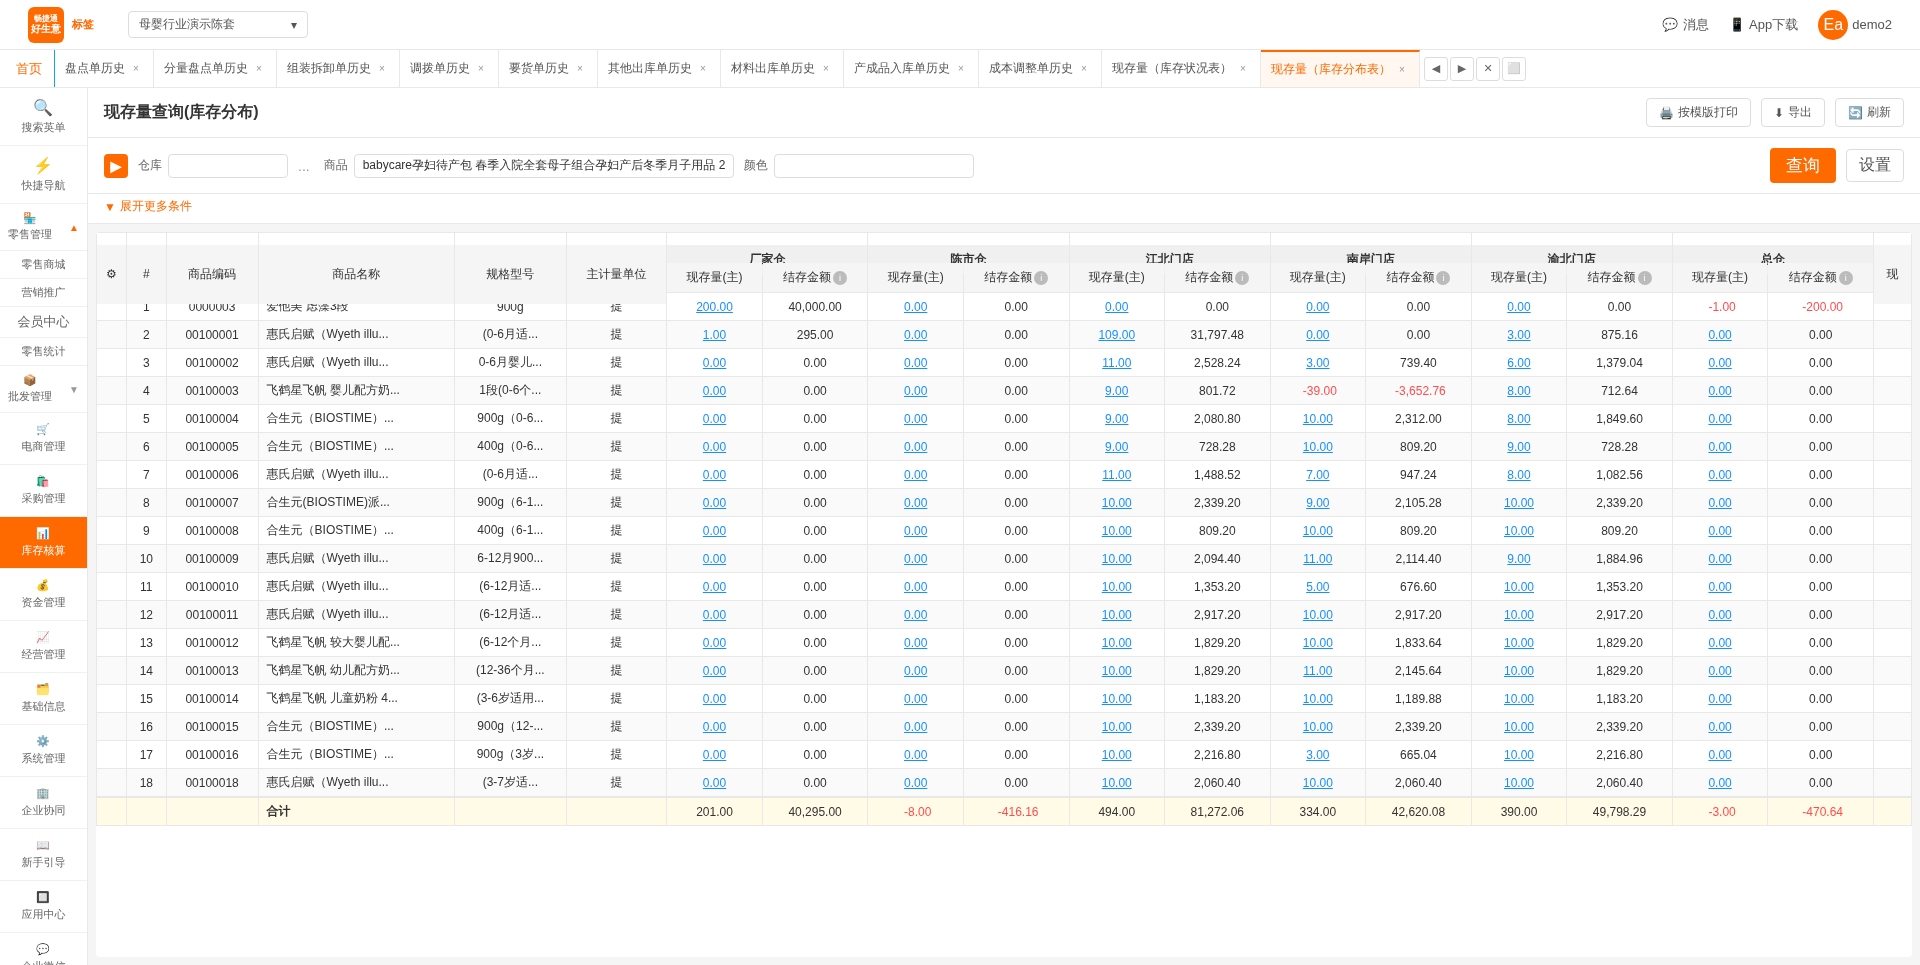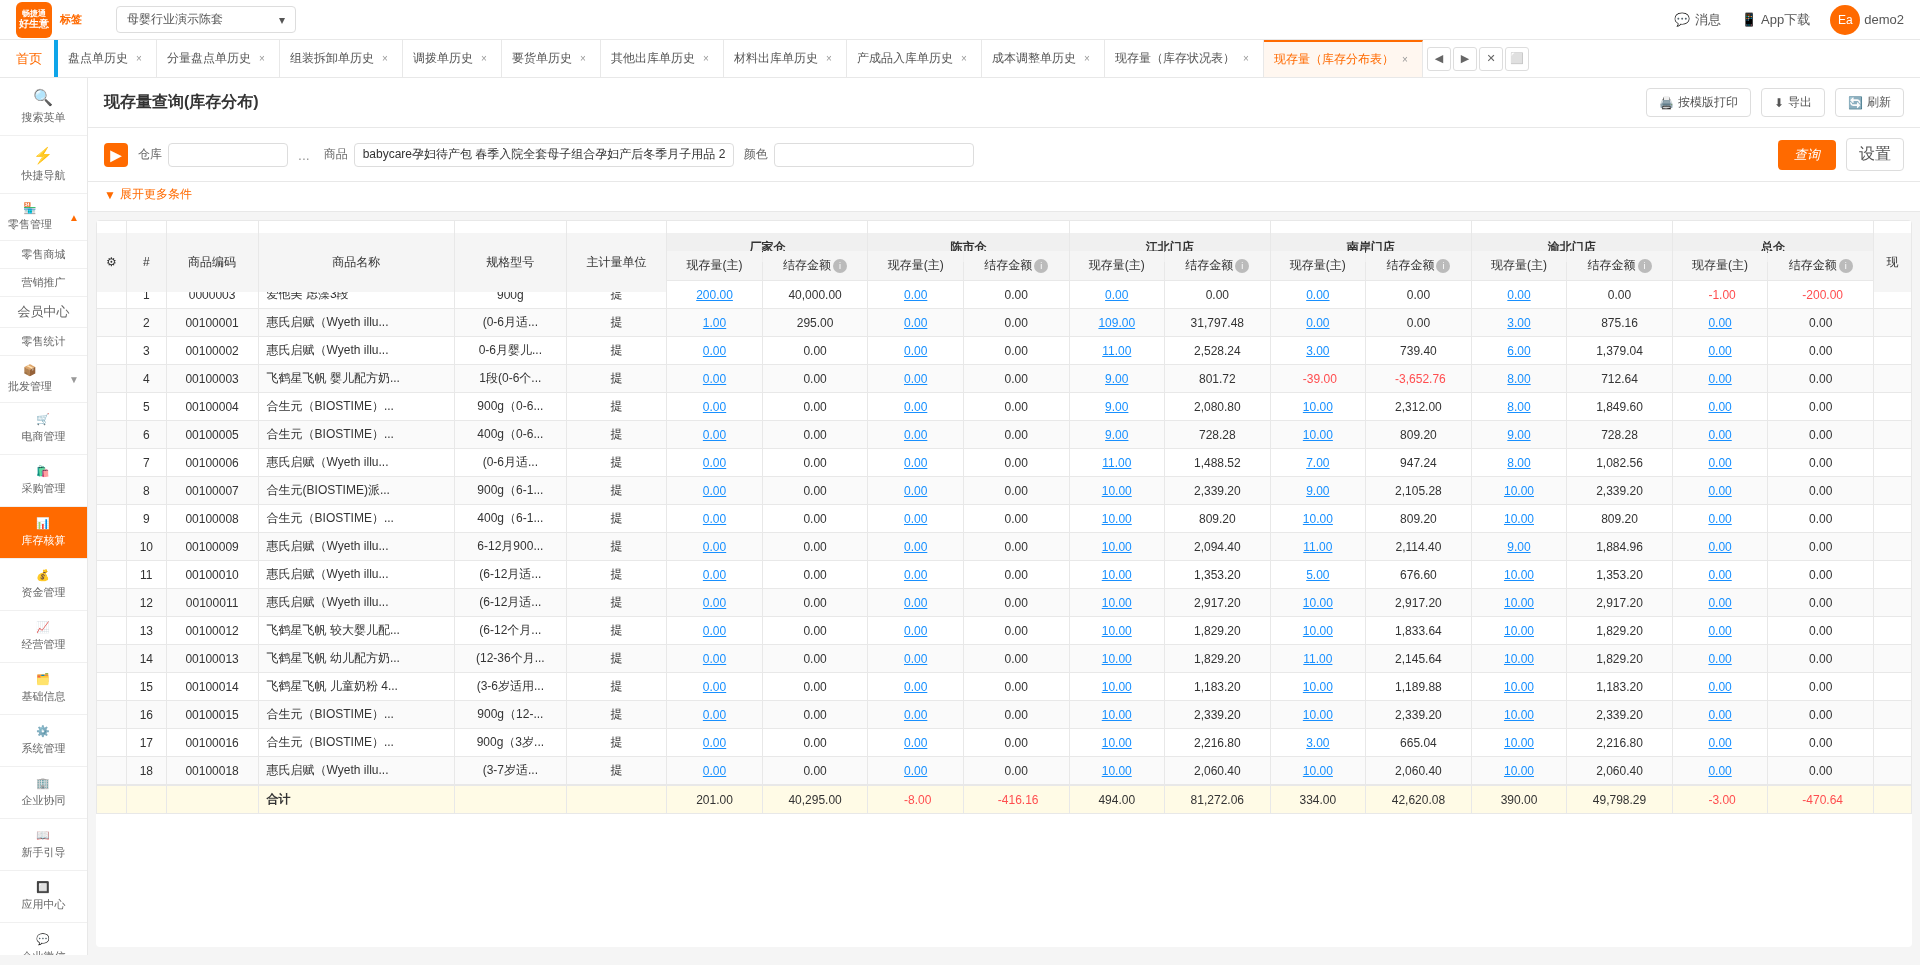--- a/index.html
+++ b/index.html
@@ -1,25 +1,25 @@
 <!DOCTYPE html>
 <html><head>
   <meta charset="utf-8">
   <style>
     * { margin: 0; padding: 0; box-sizing: border-box; }
     body { font-family: 'Microsoft YaHei', Arial, sans-serif; font-size: 12px; background: #f5f5f5; color: #333; overflow: hidden; width: 1920px; height: 965px; }
 
     
     .top-bar {
-      height: 40px;
+      height: 50px;
       background: #fff;
       display: flex;
       align-items: center;
       justify-content: space-between;
-      padding: 0 16px;
+      padding: 0 28px;
       border-bottom: 1px solid #e8e8e8;
       position: relative;
     }
     .logo-area {
       display: flex;
       align-items: center;
       gap: 8px;
       width: 88px;
     }
     .logo-icon {
@@ -64,21 +64,21 @@
     }
     .avatar {
       width: 30px;
       height: 30px;
       border-radius: 50%;
       background: #ff6a00;
       display: flex;
       align-items: center;
       justify-content: center;
       color: white;
-      font-size: 12px;
+      font-size: 16px;
     }
 
     
     .tab-bar {
       height: 38px;
       background: #fff;
       display: flex;
       align-items: center;
       border-bottom: 1px solid #e8e8e8;
       padding: 0 4px;
@@ -98,21 +98,21 @@
     }
     .tab-item.active {
       background: #fff7f0;
       color: #ff6a00;
       border-top: 2px solid #ff6a00;
     }
     .tab-home {
       padding: 0 12px;
       color: #ff6a00;
       font-size: 13px;
-      border-right: 4px solid #0ea5e9;
+      border-right: 1px solid #0ea5e9;
     }
     .tab-close {
       width: 14px;
       height: 14px;
       display: inline-flex;
       align-items: center;
       justify-content: center;
       border-radius: 50%;
       font-size: 10px;
       color: #999;
@@ -263,22 +263,21 @@
       cursor: pointer;
       font-size: 12px;
     }
     .btn-query {
       background: #ff6a00;
       color: white;
       border: none;
       padding: 6px 16px;
       border-radius: 4px;
       cursor: pointer;
-      font-size: 13px;
-      font-style: italic;
+      font-size: 17px;
     }
     .btn-settings {
       background: #fff;
       color: #555;
       border: 1px solid #ddd;
       padding: 5px 12px;
       border-radius: 4px;
       cursor: pointer;
       font-size: 16px;
     }

